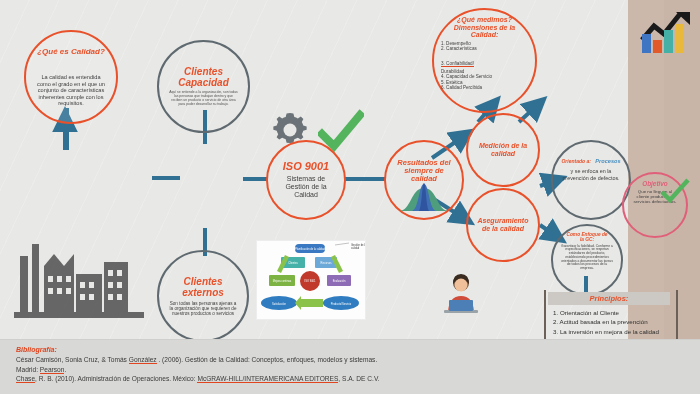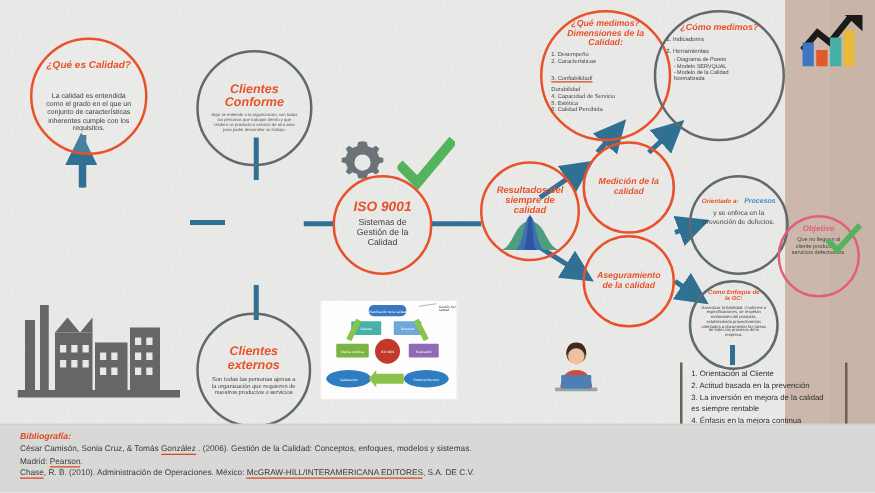--- a/index.html
+++ b/index.html
@@ -124,21 +124,21 @@
   </svg>
 
 
   <div class="node orange" style="left:24px;top:30px;width:94px;height:94px;padding:6px 9px;background:rgba(255,255,255,0.12);">
     <div class="ttl" style="font-size:8px;margin-bottom:18px;">¿Qué es Calidad?</div>
     <div class="body-s" style="font-size:5.6px;">La calidad es entendida como el grado en el que un conjunto de características inherentes cumple con los requisitos.</div>
   </div>
 
   <div class="node gray" style="left:157px;top:40px;width:93px;height:93px;padding:6px 10px;">
     <div class="ttl-gray" style="font-size:10px;">Clientes</div>
-    <div class="ttl-gray" style="font-size:10px;margin-bottom:3px;">Conforme</div>
+    <div class="ttl-gray" style="font-size:10px;margin-bottom:3px;">Capacidad</div>
     <div class="body-s" style="font-size:3.4px;color:#555;">Aquí se entiende a la organización, son todas las personas que trabajan dentro y que reciben un producto o servicio de otra área para poder desarrollar su trabajo.</div>
   </div>
 
 
   <div class="node gray" style="left:157px;top:250px;width:92px;height:92px;padding:8px 10px;">
     <div class="ttl-gray" style="font-size:10px;">Clientes</div>
     <div class="ttl-gray" style="font-size:10px;margin-bottom:3px;">externos</div>
     <div class="body-s" style="font-size:4.6px;">Son todas las personas ajenas a la organización que requieren de nuestros productos o servicios</div>
   </div>
 
@@ -179,21 +179,21 @@
         <text x="53" y="41">ISO 9001</text>
         <text x="22" y="64">Satisfacción</text>
         <text x="84" y="64">Producto/Servicio</text>
       </g>
       <path d="M78 4 L92 2" stroke="#888" stroke-width=".5" fill="none"></path>
       <text x="94" y="5" fill="#444" font-size="2.6" font-family="Liberation Sans, sans-serif">Gestión de la</text>
       <text x="94" y="8" fill="#444" font-size="2.6" font-family="Liberation Sans, sans-serif">calidad</text>
     </svg>
   </div>
 
-  <div class="node orange" style="left:384px;top:129px;width:80px;height:80px;padding-bottom:18px;text-align:right;">
+  <div class="node orange" style="left:384px;top:140px;width:80px;height:80px;padding-bottom:18px;text-align:right;">
     <div class="ttl" style="font-size:7.5px;">Resultados del</div>
     <div class="ttl" style="font-size:7.5px;">siempre de</div>
     <div class="ttl" style="font-size:7.5px;">calidad</div>
     <svg class="bell" viewBox="0 0 54 32" style="position:absolute;bottom:6px;">
       <path d="M2 31 C14 31 14 8 27 8 C40 8 40 31 52 31 Z" fill="#4e9e7e"></path>
       <path d="M15 31 C22 29 22 4 27 4 C32 4 32 29 39 31 Z" fill="#3f6fb5"></path>
       <path d="M22 31 C25 27 25 3 27 3 C29 3 29 27 32 31 Z" fill="#2f55a0"></path>
     </svg>
   </div>
 
@@ -205,33 +205,20 @@
       <div class="body-s" style="font-size:4.6px;">1. Desempeño</div>
       <div class="body-s" style="font-size:4.6px;">2. Características</div>
       <div class="body-s u-red" style="font-size:4.6px;display:inline-block;">3. Confiabilidad/</div>
       <div class="body-s" style="font-size:4.6px;">Durabilidad</div>
       <div class="body-s" style="font-size:4.6px;">4. Capacidad de Servicio</div>
       <div class="body-s" style="font-size:4.6px;">5. Estética</div>
       <div class="body-s" style="font-size:4.6px;">6. Calidad Percibida</div>
     </div>
   </div>
 
-  <div class="node gray" style="left:523px;top:8px;width:105px;height:105px;padding:8px 8px;align-items:center;justify-content:flex-start;">
-    <div class="ttl-gray" style="font-size:7.2px;margin-bottom:4px;">¿Cómo medimos?</div>
-    <div style="text-align:left;width:100%;">
-      <div class="body-s" style="font-size:4.8px;margin-bottom:4px;">1. Indicadores</div>
-      <div class="body-s" style="font-size:4.8px;">2. Herramientas</div>
-      <div style="padding-left:6px;">
-        <div class="body-s" style="font-size:4.4px;">- Diagrama de Pareto</div>
-        <div class="body-s" style="font-size:4.4px;">- Modelo SERVQUAL</div>
-        <div class="body-s" style="font-size:4.4px;">- Modelo de la Calidad</div>
-        <div class="body-s" style="font-size:4.4px;">  Normalizada</div>
-      </div>
-    </div>
-  </div>
 
   <svg class="bars" viewBox="0 0 52 44">
     <path d="M2 30 L14 16 L24 24 L40 4" stroke="#1a1a1a" stroke-width="5" fill="none"></path>
     <path d="M36 2 L50 2 L50 15 z" fill="#1a1a1a"></path>
     <rect x="2" y="24" width="9" height="19" fill="#3f76c4"></rect>
     <rect x="13" y="30" width="9" height="13" fill="#e05a2b"></rect>
     <rect x="24" y="20" width="9" height="23" fill="#45b0a6"></rect>
     <rect x="35" y="14" width="9" height="29" fill="#e8b93a"></rect>
   </svg>
 
@@ -272,20 +259,21 @@
     <circle cx="21" cy="11" r="8" fill="#6b4f3a"></circle>
     <path d="M13 12 q0 -10 8 -10 q8 0 8 10 q-4 -5 -8 -5 q-4 0 -8 5 z" fill="#3a2b20"></path>
     <circle cx="21" cy="13" r="6.5" fill="#f0c09a"></circle>
     <path d="M8 40 q1 -16 13 -16 q12 0 13 16 z" fill="#cf4d3a"></path>
     <rect x="4" y="38" width="34" height="3" rx="1" fill="#9aa3a8"></rect>
     <rect x="9" y="28" width="24" height="11" rx="1" fill="#4b7fb5"></rect>
   </svg>
 
   <div class="brk"></div>
   <div class="principios">
+    <div class="principios-hd">Principios:</div>
     <div class="principios-bd">
       <div>1. Orientación al Cliente</div>
       <div>2. Actitud basada en la prevención</div>
       <div>3. La inversión en mejora de la calidad es siempre rentable</div>
       <div>4. Énfasis en la mejora continua</div>
       <div>5. Control total de la calidad u orientación al sistema</div>
       <div>6. Compromiso de la dirección</div>
       <div>7. Compromiso de todos los trabajadores en la mejora de la calidad</div>
     </div>
   </div>

